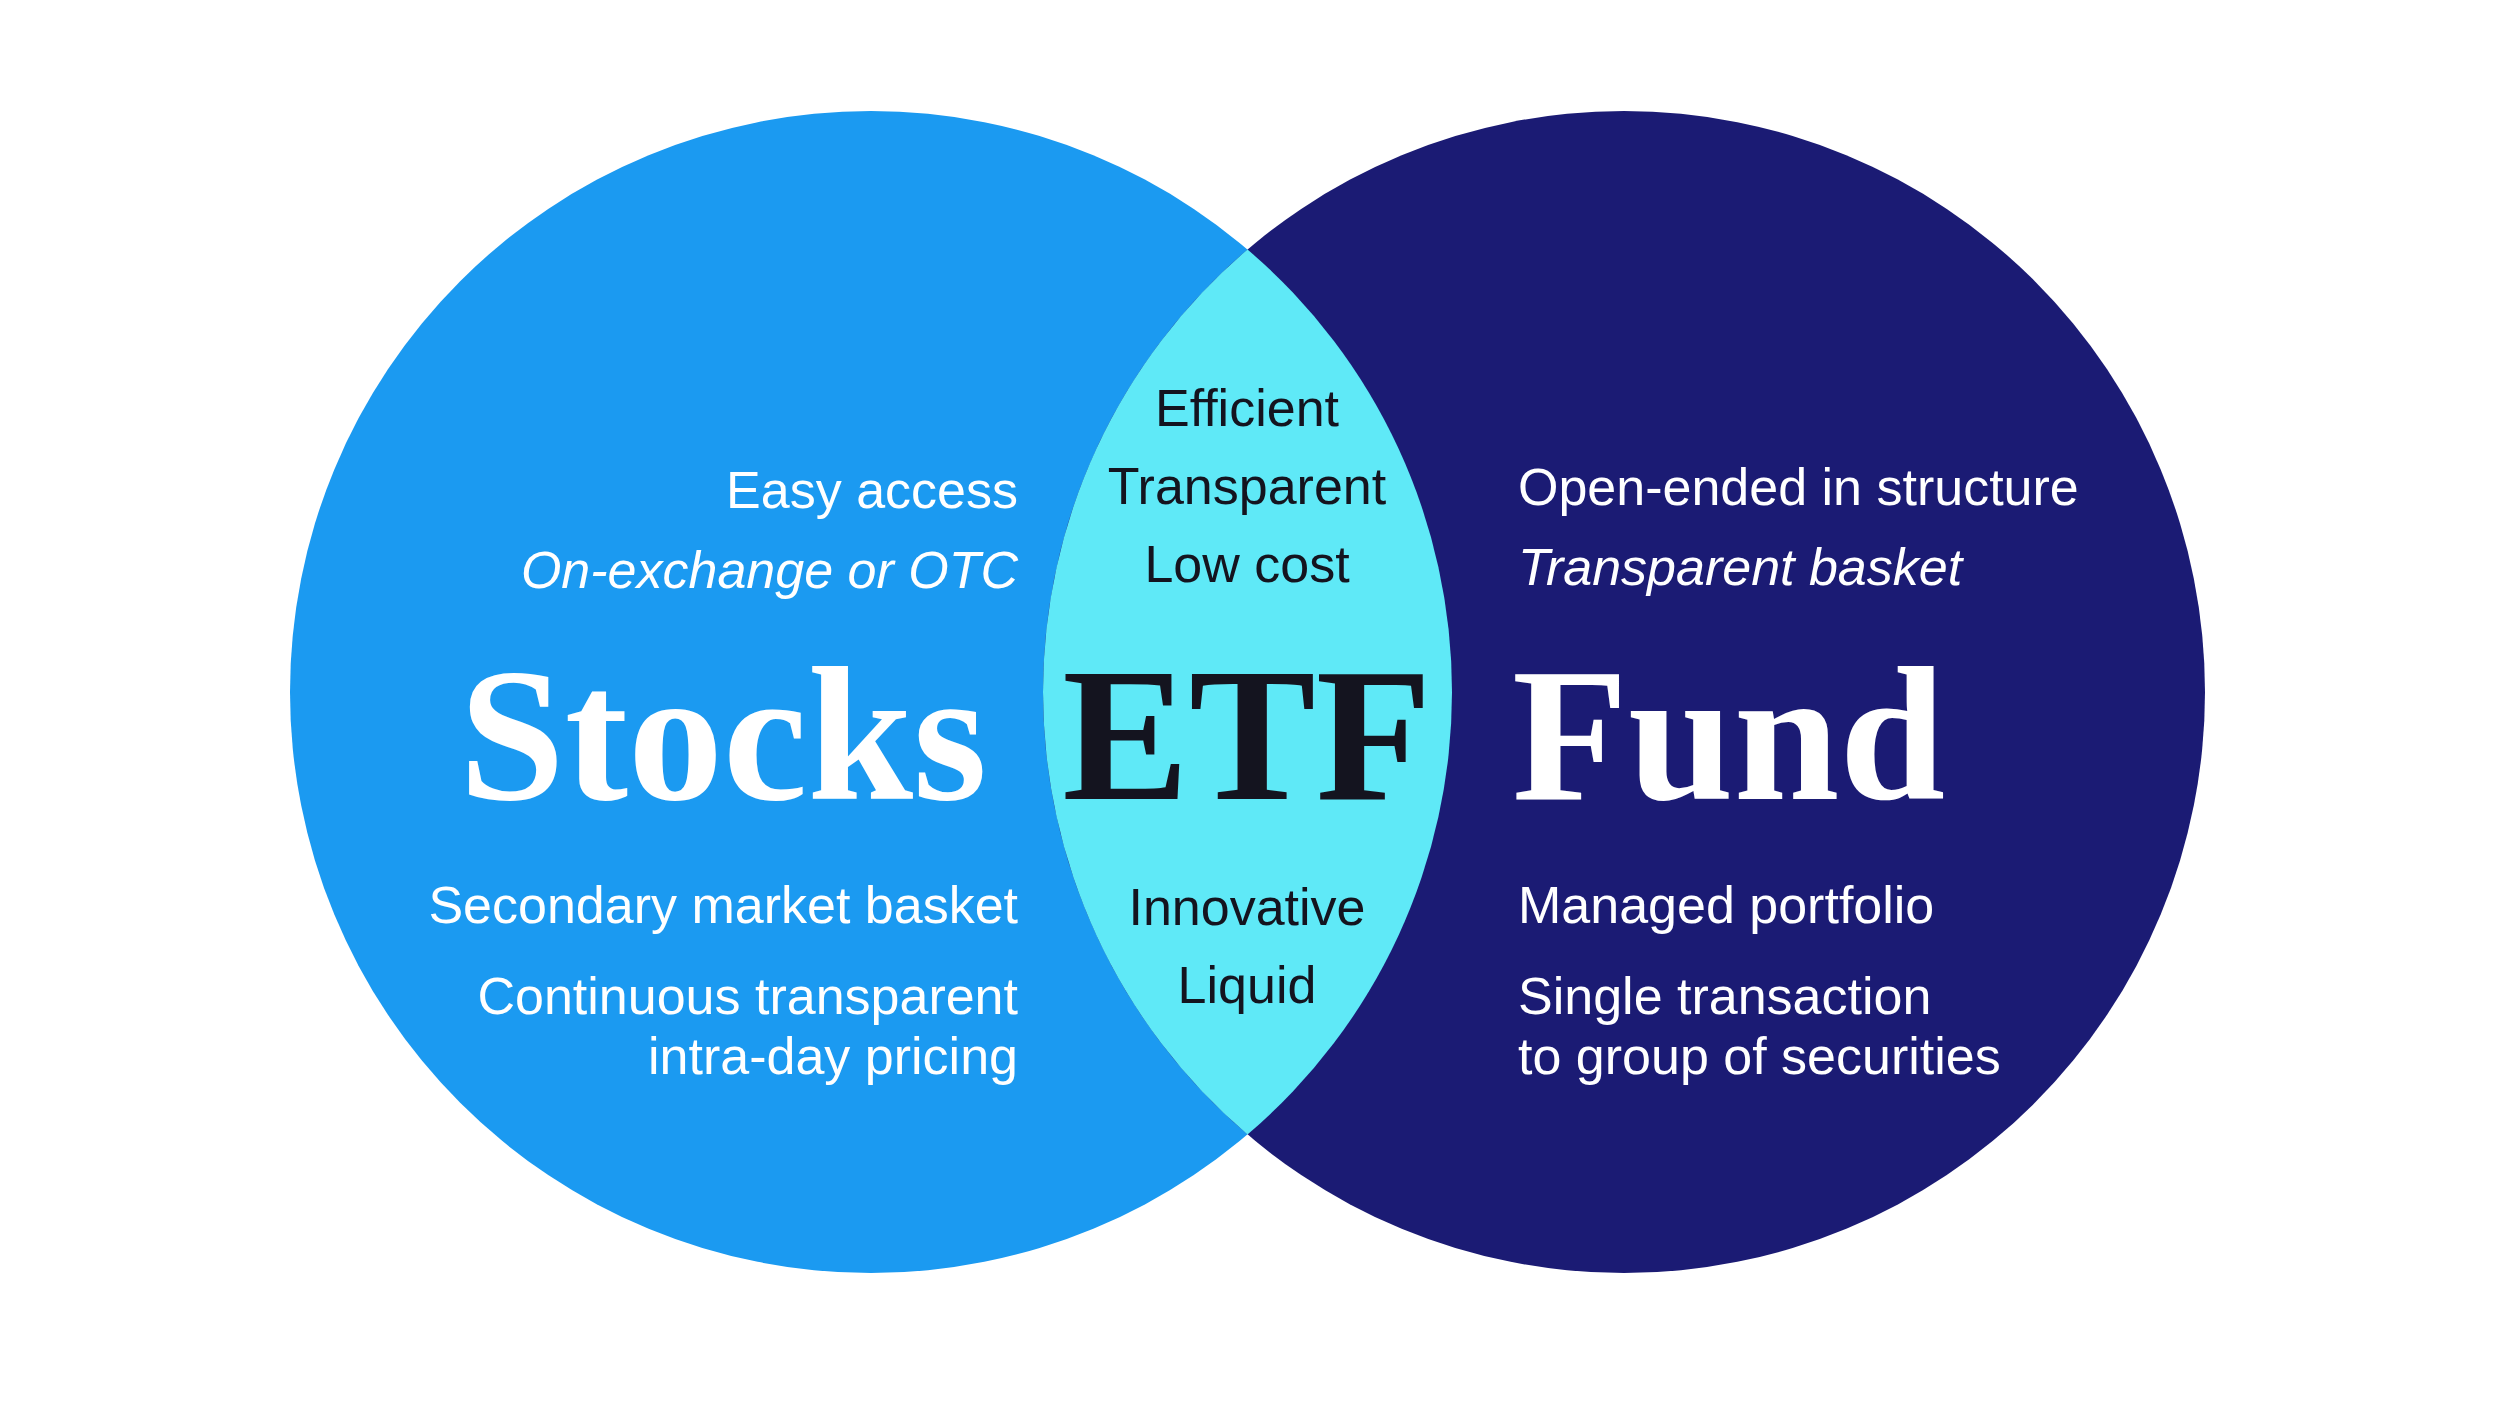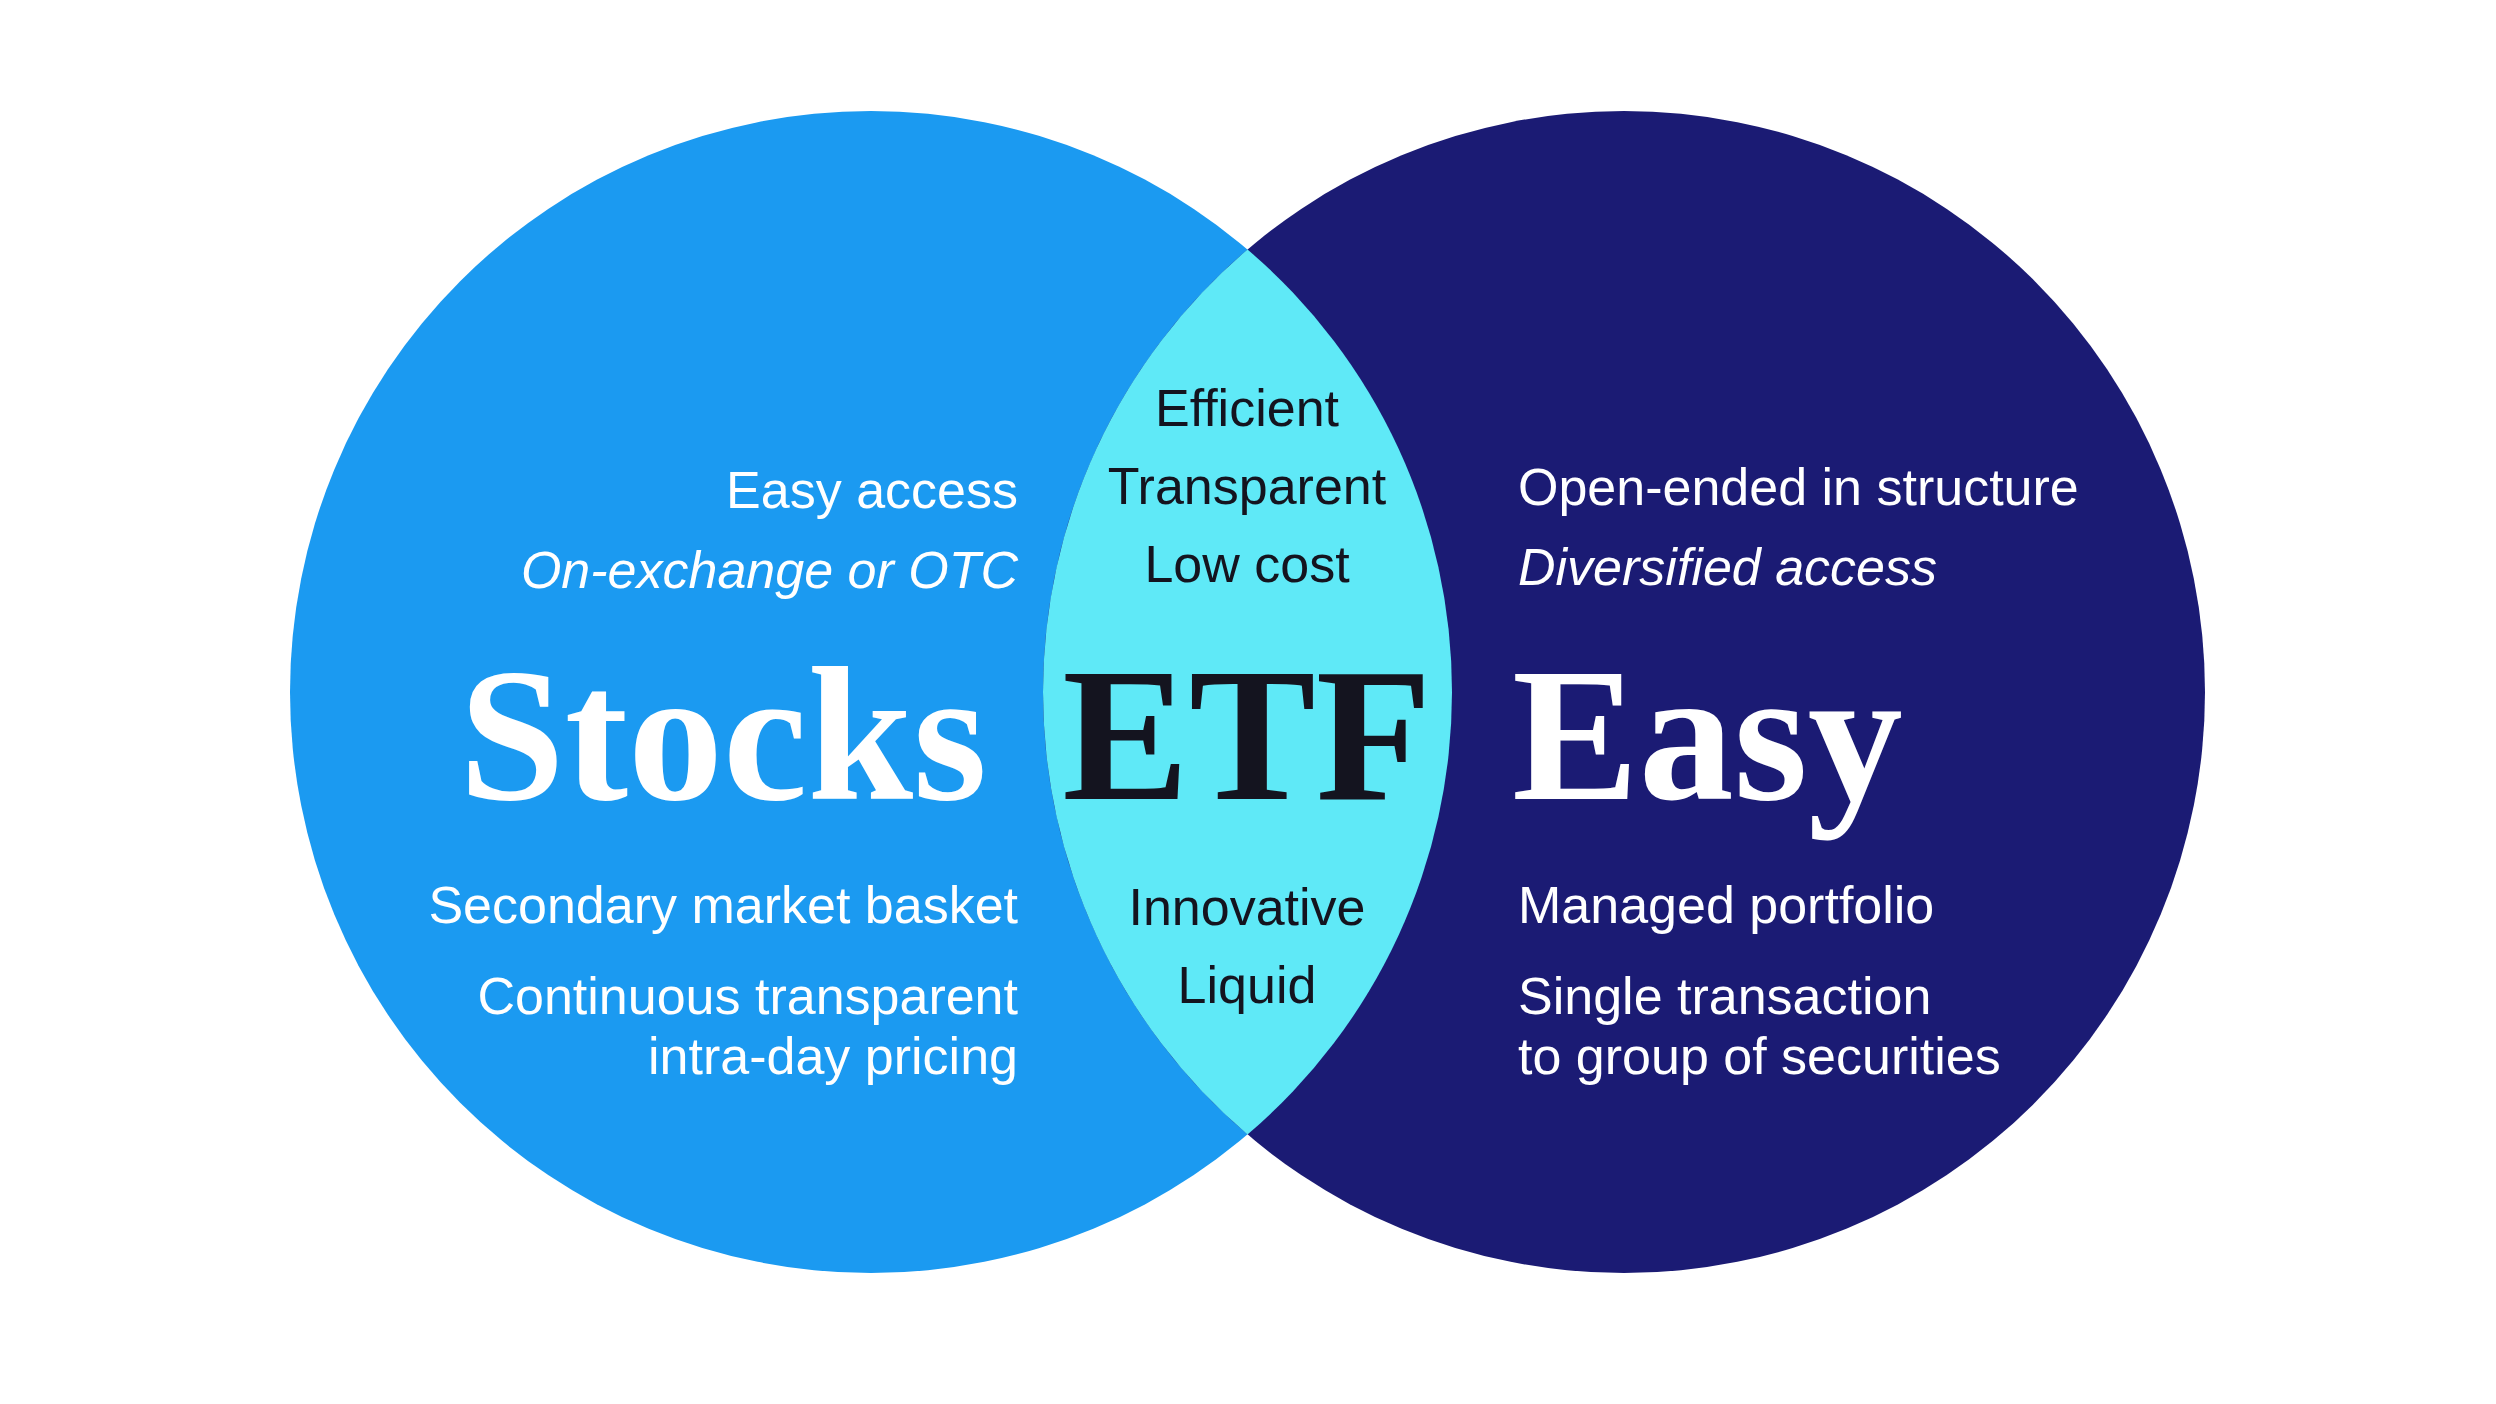--- a/index.html
+++ b/index.html
@@ -78,24 +78,24 @@
 
   <div class="title title-etf">ETF</div>
 
   <div class="txt center-col lens-list" style="top:868px">
     <div>Innovative</div>
     <div>Liquid</div>
   </div>
 
   <div class="txt left-col" style="top:457px">
     <div>Open-ended in structure</div>
-    <div class="gap20">Diversified access</div>
+    <div class="gap20">Transparent basket</div>
   </div>
 
-  <div class="title title-fund">Easy</div>
+  <div class="title title-fund">Fund</div>
 
   <div class="txt left-col" style="top:875px">
     <div>Managed portfolio</div>
     <div class="gap31">Single transaction</div>
     <div>to group of securities</div>
   </div>
 
 </div>
 
 </body></html>

